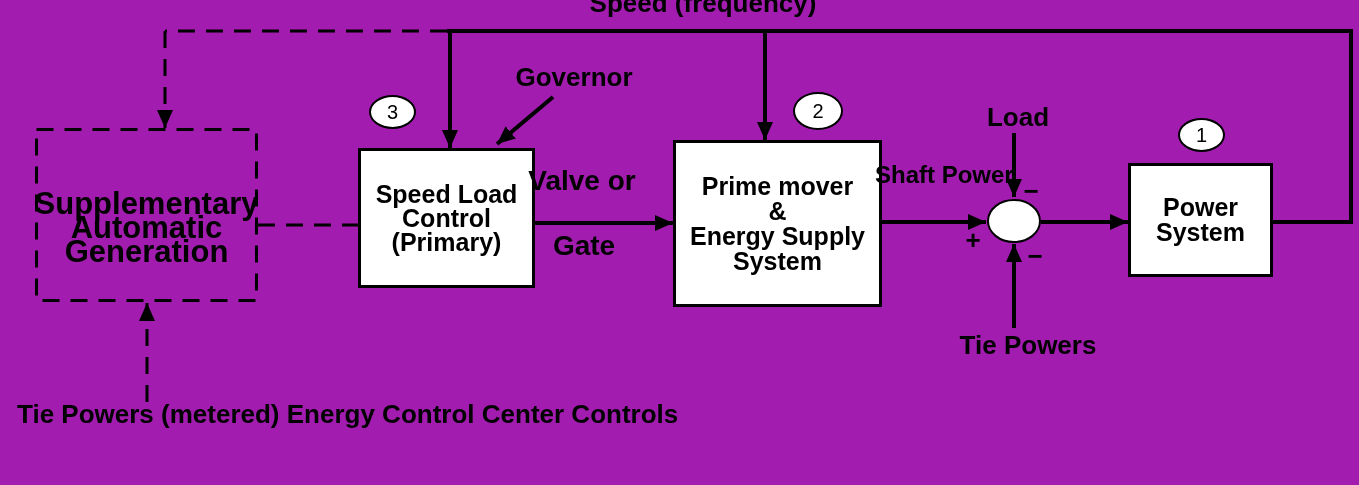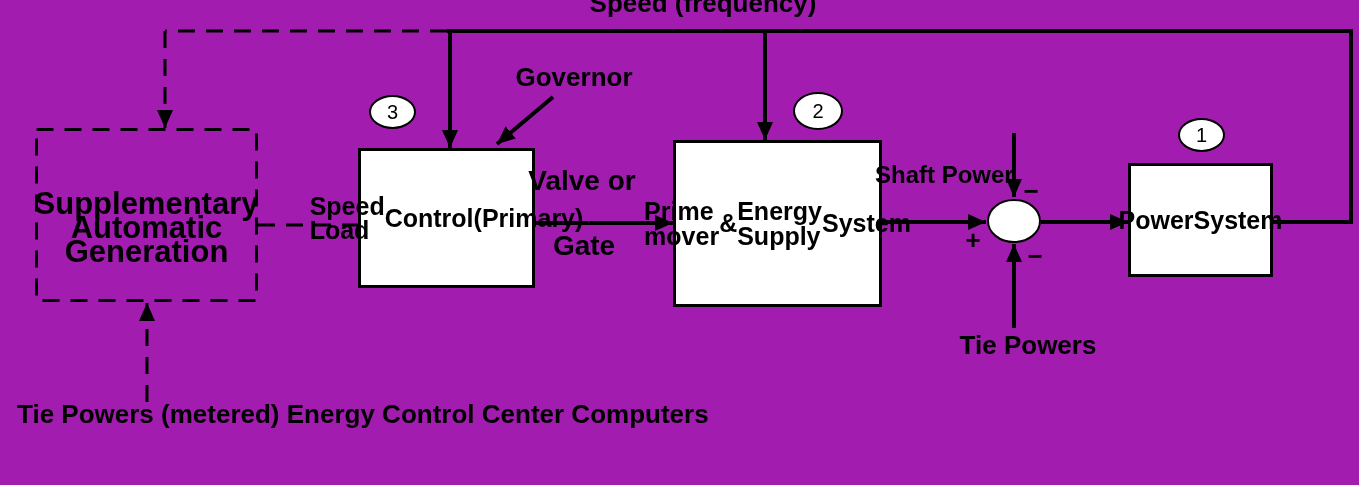--- a/index.html
+++ b/index.html
@@ -23,24 +23,24 @@
     text-align: center;
     white-space: nowrap;
     color: #000;
   }
   .big-lbl   { font-size: 26px; line-height: 30px; }
   .box {
     position: absolute;
     border: 3px solid #000;
     background: #fff;
     display: flex;
-    flex-direction: row;
+    flex-direction: column;
     align-items: center;
     justify-content: center;
-    text-align: left;
+    text-align: right;
     font-weight: bold;
     box-sizing: border-box;
   }
   .box .bline { display: block; }
   .slc-font { font-size: 25px; line-height: 24px; }
   .pm-font  { font-size: 25px; line-height: 25px; }
   .ps-font  { font-size: 25px; line-height: 25px; }
   .agc-text {
     position: absolute;
     display: flex;
@@ -153,26 +153,27 @@
     <span class="bline">Valve</span>
     <span class="bline">or</span>
   </div>
   <div class="lbl small-lbl" style="left:524px; top:233px; width:120px;">Gate</div>
 
   <div class="lbl mid-lbl" style="left:869px; top:163px; width:120px;">
     <span class="bline">Shaft</span>
     <span class="bline">Power</span>
   </div>
 
+  <div class="lbl big-lbl" style="left:943px; top:102px; width:150px;">Load</div>
 
   <div class="sign" style="left:1020px; top:177px; width:22px;">−</div>
   <div class="sign" style="left:961px; top:226px; width:24px;">+</div>
   <div class="sign" style="left:1024px; top:242px; width:22px;">−</div>
 
   <div class="lbl big-lbl" style="left:953px; top:330px; width:150px;">Tie Powers</div>
 
   <div class="lbl ecc-lbl" style="left:17px; top:402px; width:300px;">
     <span class="bline">Tie Powers (metered)</span>
     <span class="bline">Energy Control Center</span>
-    <span class="bline">Computers</span>
+    <span class="bline">Controls</span>
   </div>
 
 </div>
 
 </body></html>

